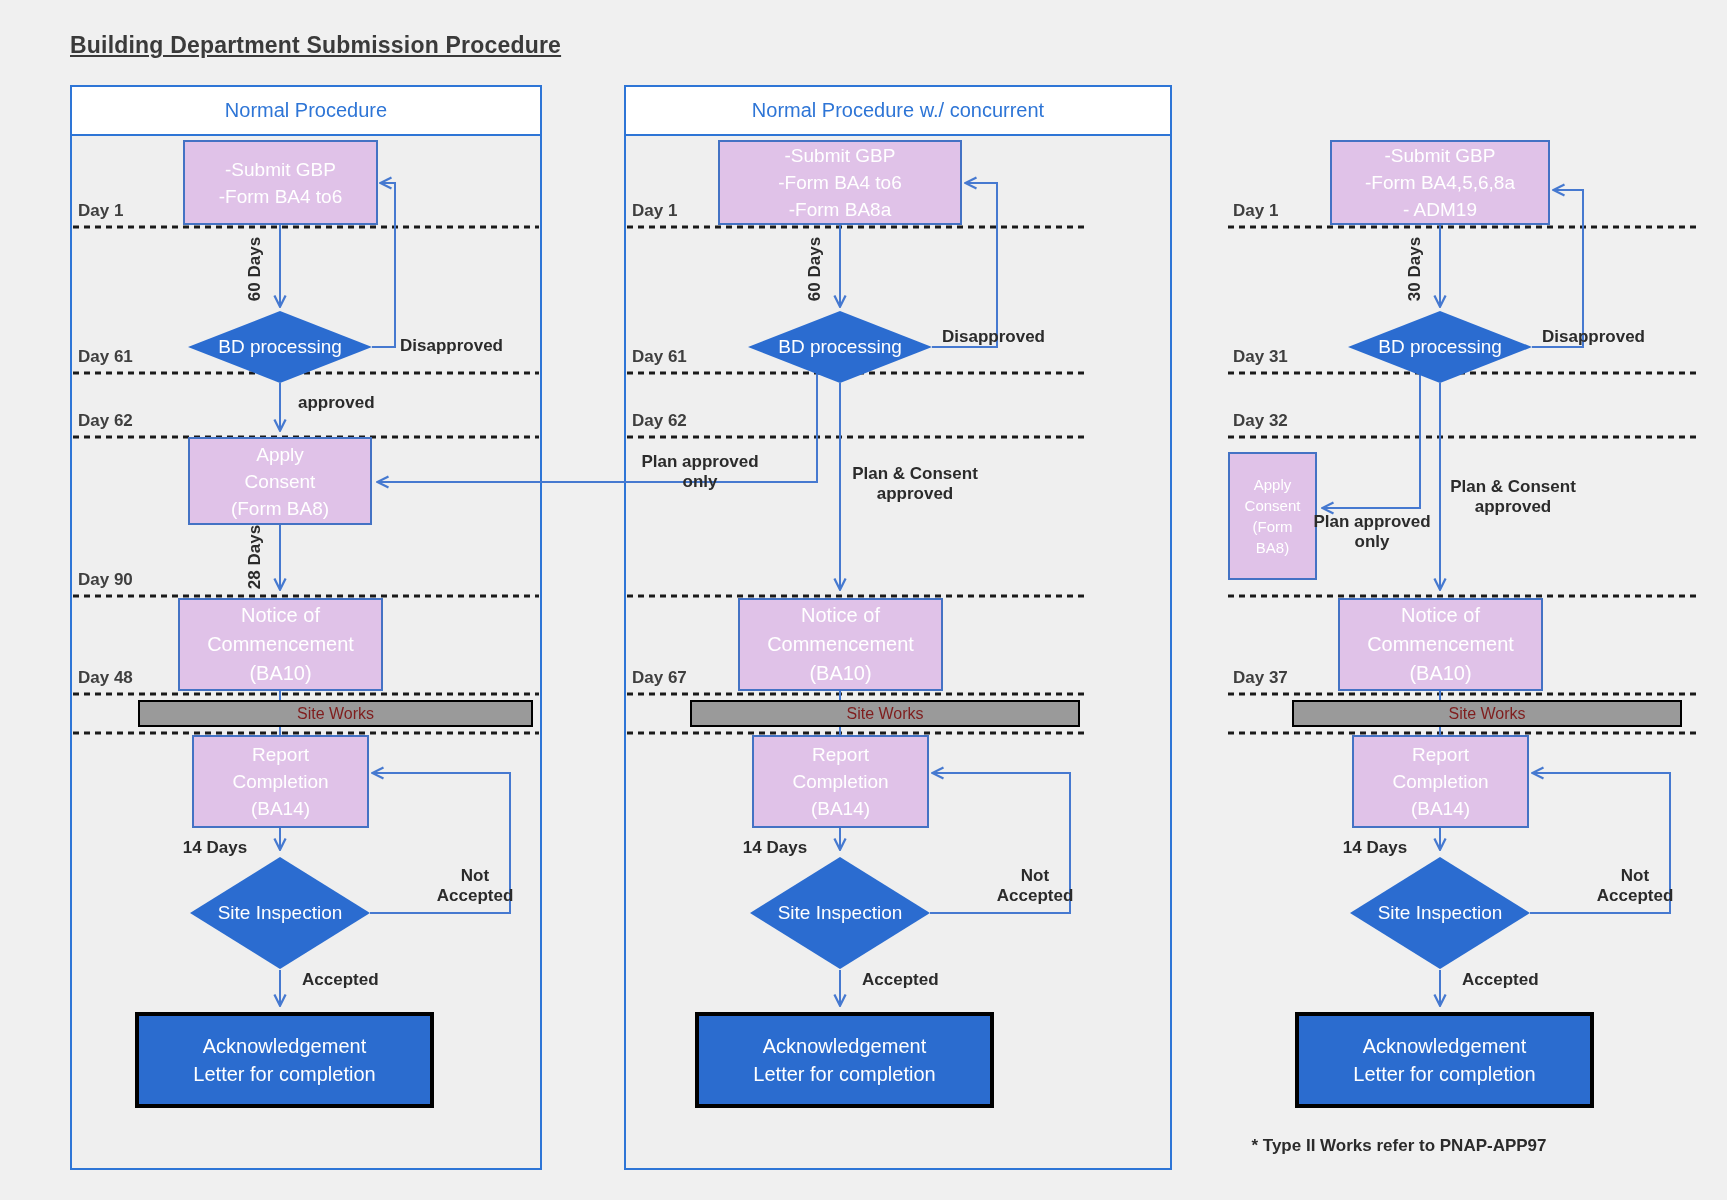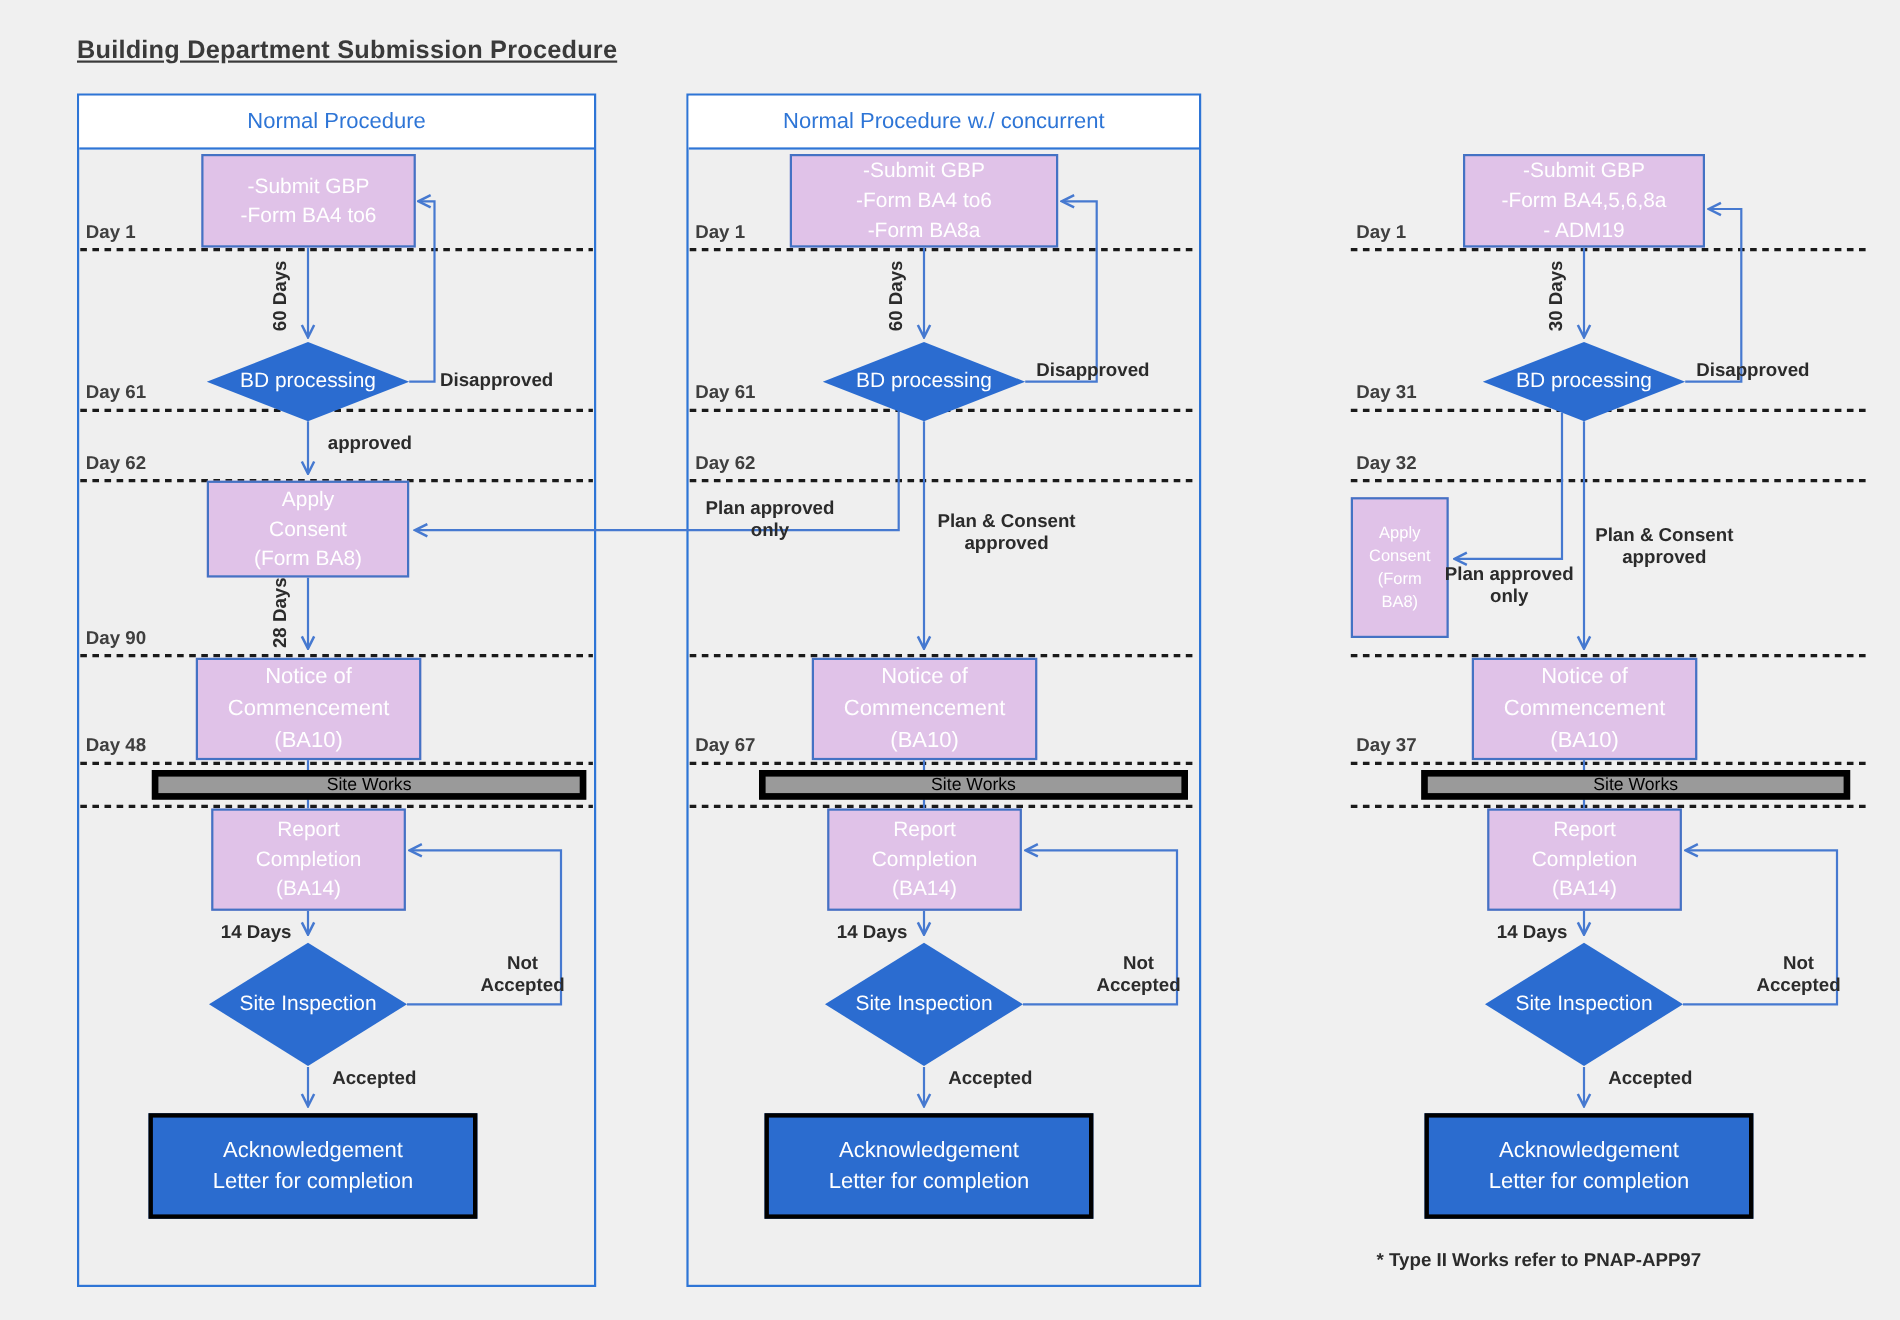--- a/index.html
+++ b/index.html
@@ -9,42 +9,42 @@
   .colframe{border:2px solid #2E75D6;background:#EFEFEF;box-sizing:border-box;z-index:0;}
   .colheader{position:absolute;left:0;top:0;width:100%;height:49px;background:#ffffff;border-bottom:2px solid #2E75D6;box-sizing:border-box;
              display:flex;align-items:center;justify-content:center;color:#2E75D6;font-size:20px;line-height:23px;text-align:center;white-space:pre-line;}
   svg#wires{position:absolute;left:0;top:0;z-index:1;pointer-events:none;}
   .pinkbox{background:#E0C2E8;border:2px solid #4472C4;box-sizing:border-box;color:#ffffff;display:flex;align-items:center;justify-content:center;
            text-align:center;white-space:pre-line;font-size:19px;line-height:27px;z-index:2;}
   .bigpink{font-size:20px;line-height:29px;}
   .smallpink{font-size:15px;line-height:21px;}
   .bluebox{background:#2B6CCF;border:4px solid #000000;color:#ffffff;display:flex;align-items:center;justify-content:center;text-align:center;
            white-space:pre-line;font-size:20px;line-height:28px;z-index:2;}
-  .graybar{background:#9A9A9A;border:6px solid #000000;box-sizing:border-box;color:#000000;display:flex;align-items:center;justify-content:center;
+  .graybar{background:#9A9A9A;border:2px solid #000000;box-sizing:border-box;color:#7f1d1d;display:flex;align-items:center;justify-content:center;
            font-size:16px;z-index:2;}
   .dtext{color:#ffffff;font-size:19px;text-align:center;z-index:2;display:flex;align-items:center;justify-content:center;}
   .lbl{color:#2b2b2b;font-size:17px;font-weight:700;white-space:pre-line;z-index:2;}
   .ctr{text-align:center;display:block;}
-  .rt{text-align:right;display:block;}
+  .rt{text-align:center;display:block;}
   .day{color:#3f3f3f;font-size:17px;z-index:2;font-weight:bold;}
   .rot{display:flex;align-items:center;justify-content:center;width:74px;height:74px;transform:rotate(-90deg);
        color:#2b2b2b;font-size:17px;font-weight:700;white-space:nowrap;z-index:2;}
   #footnote{color:#2b2b2b;font-size:17px;font-weight:700;text-align:center;z-index:2;}
 </style>
 </head>
 <body>
 
 <div id="stage">
 
   <div class="abs" id="title">Building Department Submission Procedure</div>
 
   <div class="abs colframe" style="left:70px;top:85px;width:472px;height:1085px;">
     <div class="colheader">Normal Procedure</div>
   </div>
-  <div class="abs colframe" style="left:624px;top:85px;width:468px;height:1085px;">
+  <div class="abs colframe" style="left:624px;top:85px;width:548px;height:1085px;">
     <div class="colheader">Normal Procedure w./ concurrent</div>
   </div>
 
   <svg id="wires" width="1727" height="1200" viewBox="0 0 1727 1200">
     <defs>
       <marker id="arr" viewBox="0 0 10 10" refX="8.5" refY="5" markerWidth="7" markerHeight="7" orient="auto-start-reverse">
         <path d="M1,1 L9,5 L1,9" fill="none" stroke="#4679D0" stroke-width="1.6"></path>
       </marker>
     </defs>
 

